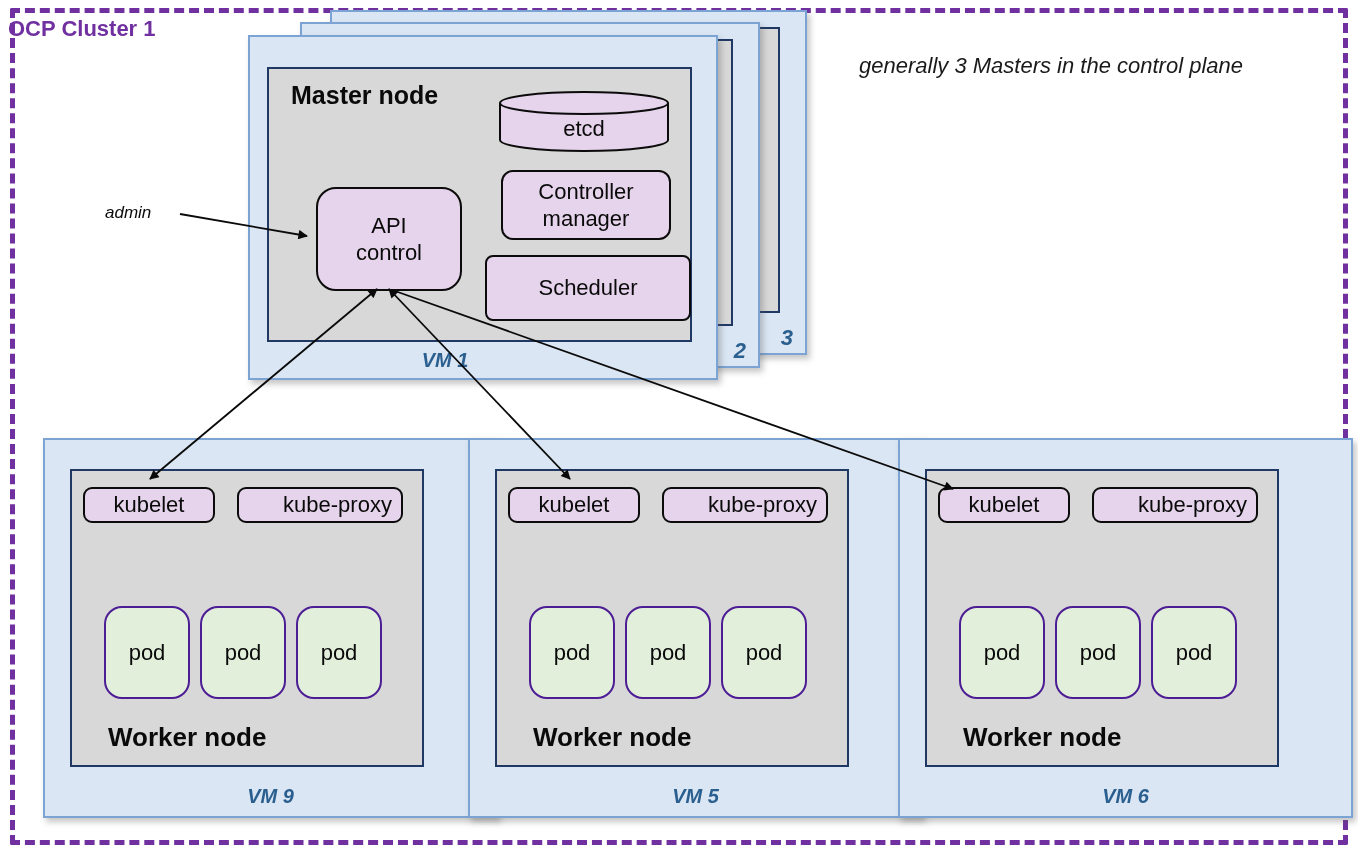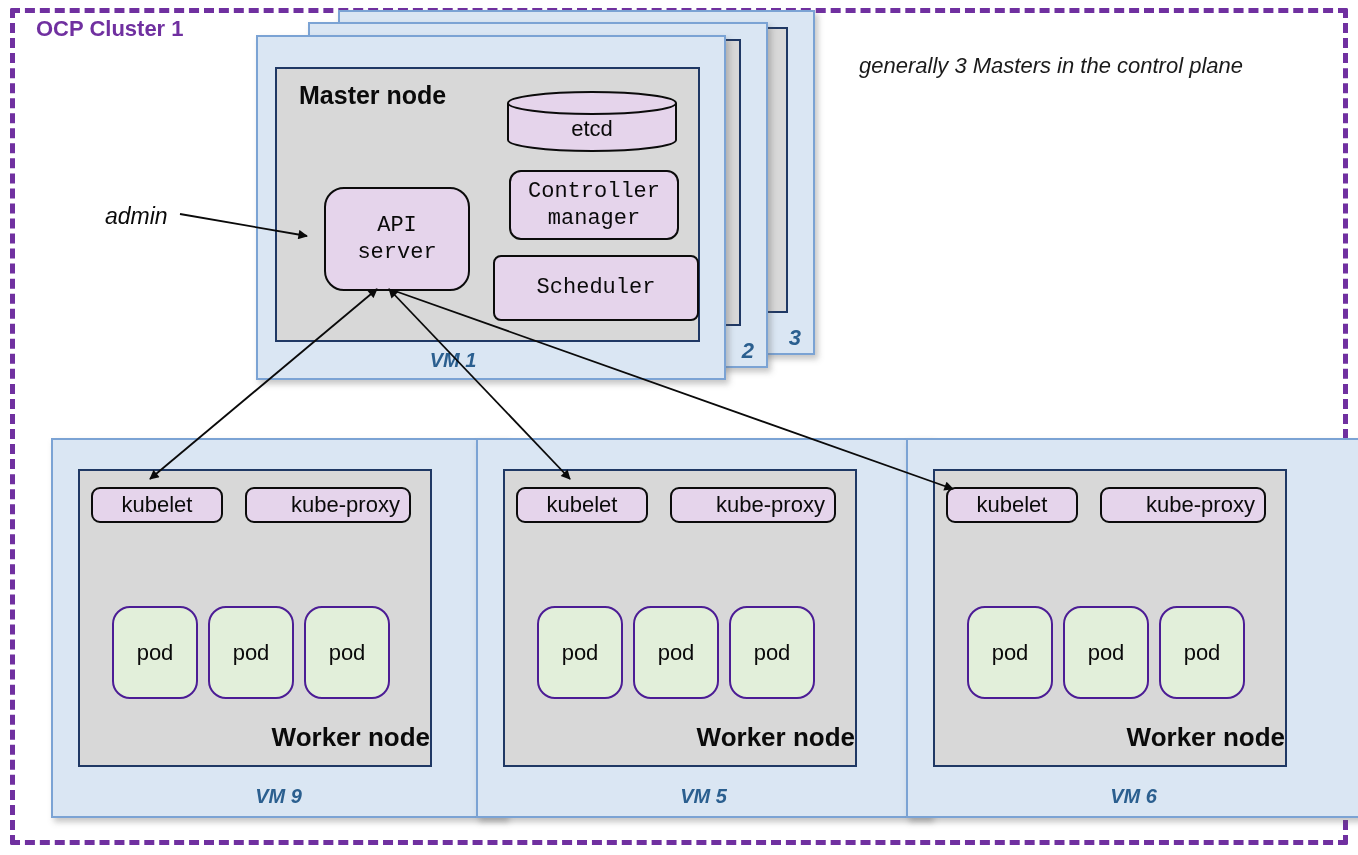--- a/index.html
+++ b/index.html
@@ -5,31 +5,30 @@
   html,body{margin:0;padding:0;background:#ffffff;}
   .canvas{
     position:relative;width:1358px;height:855px;background:#ffffff;overflow:hidden;
     font-family:"Liberation Sans",sans-serif;color:#111;
   }
   .cluster-border{
     position:absolute;left:10px;top:8px;width:1338px;height:837px;
     border:5px dashed #7030a0;box-sizing:border-box;border-radius:2px;
   }
   .cluster-title{
-    position:absolute;left:36px;top:16px;font-size:22px;font-weight:bold;color:#7030a0;z-index:5;
+    position:absolute;left:8px;top:16px;font-size:22px;font-weight:bold;color:#7030a0;z-index:5;
   }
   .note{
     position:absolute;left:815px;top:53px;width:480px;font-size:22px;font-style:italic;
     color:#1a1a1a;z-index:5;margin-left:44px;
   }
   
   .vm{
     position:absolute;background:#dae6f3;border:2px solid #7ba3d4;box-sizing:border-box;
     box-shadow:3px 4px 6px rgba(90,90,90,0.35);
-    margin-left:8px;
   }
   .vm3{left:330px;top:10px;width:477px;height:345px;z-index:1;}
   .vm2{left:300px;top:22px;width:460px;height:346px;z-index:2;}
   .vm1{left:248px;top:35px;width:470px;height:345px;z-index:3;}
   .vm-num{
     position:absolute;right:12px;bottom:2px;font-size:22px;font-style:italic;font-weight:600;
     color:#2b5f8f;
   }
   .node-hint{
     position:absolute;left:20px;top:15px;right:25px;bottom:40px;
@@ -43,21 +42,21 @@
   .master-title{position:absolute;left:22px;top:12px;font-size:25px;}
   .vm-label{
     position:absolute;left:0;bottom:6px;width:390px;text-align:center;
     font-size:20px;font-style:italic;font-weight:600;color:#2b5f8f;
   }
   .worker .vm-label{width:100%;bottom:8px;}
   
   .comp{
     position:absolute;background:#e5d4eb;border:2px solid #0b0b0b;box-sizing:border-box;
     display:flex;align-items:center;justify-content:center;text-align:center;
-    font-size:22px;line-height:1.25;white-space:pre-line;color:#0a0a0a;font-family:Liberation Mono, monospace;
+    font-size:22px;line-height:1.25;white-space:pre-line;color:#0a0a0a;
   }
   .api-server{left:47px;top:118px;width:146px;height:104px;border-radius:20px;}
   .controller{left:232px;top:101px;width:170px;height:70px;border-radius:12px;}
   .scheduler{left:216px;top:186px;width:206px;height:66px;border-radius:8px;}
   .etcd-svg{position:absolute;left:228px;top:20px;}
   
   .worker{top:438px;width:455px;height:380px;z-index:3;}
   .worker-node{left:25px;top:29px;width:354px;height:298px;}
   .agent{
     position:absolute;top:16px;height:36px;background:#e5d4eb;border:2px solid #0b0b0b;
@@ -65,24 +64,24 @@
     font-size:22px;color:#0a0a0a;
   }
   .kubelet{left:11px;width:132px;}
   .kube-proxy{left:165px;width:166px;padding-left:35px;}
   .pod{
     position:absolute;top:135px;width:86px;height:93px;background:#e2efda;border:2px solid #4c1d95;
     border-radius:18px;box-sizing:border-box;display:flex;align-items:center;justify-content:center;
     font-size:22px;color:#0a0a0a;
   }
   .pod1{left:32px;} .pod2{left:128px;} .pod3{left:224px;}
-  .worker-title{position:absolute;left:0;right:0;bottom:12px;text-align:right;font-size:26px;}
+  .worker-title{position:absolute;left:0;right:0;bottom:12px;text-align:left;font-size:26px;padding-left:36px;}
   
   .admin-label{
-    position:absolute;left:105px;top:203px;font-size:23px;font-style:italic;color:#0a0a0a;z-index:5;
+    position:absolute;left:105px;top:203px;font-size:17px;font-style:italic;color:#0a0a0a;z-index:5;
   }
   .arrows{position:absolute;left:0;top:0;z-index:10;pointer-events:none;}
 </style>
 </head>
 <body>
 
 <div class="canvas">
 
   <div class="cluster-border"></div>
   <div class="cluster-title">OCP Cluster 1</div>
@@ -101,21 +100,21 @@
     <div class="node master-node">
       <div class="node-title master-title">Master node</div>
 
       <svg class="etcd-svg" width="174" height="66" viewBox="0 0 174 66">
         <path d="M3,14 L3,51 A84,11 0 0 0 171,51 L171,14" fill="#e5d4eb" stroke="#0b0b0b" stroke-width="2"></path>
         <ellipse cx="87" cy="14" rx="84" ry="11" fill="#e5d4eb" stroke="#0b0b0b" stroke-width="2"></ellipse>
         <text x="87" y="47" text-anchor="middle" font-size="22" fill="#0a0a0a">etcd</text>
       </svg>
 
       <div class="comp api-server">API
-server</div>
+control</div>
       <div class="comp controller">Controller
 manager</div>
       <div class="comp scheduler">Scheduler</div>
     </div>
     <div class="vm-label">VM 1</div>
   </div>
 
   <div class="admin-label">admin</div>
 
   <div class="vm worker" style="left:43px">

